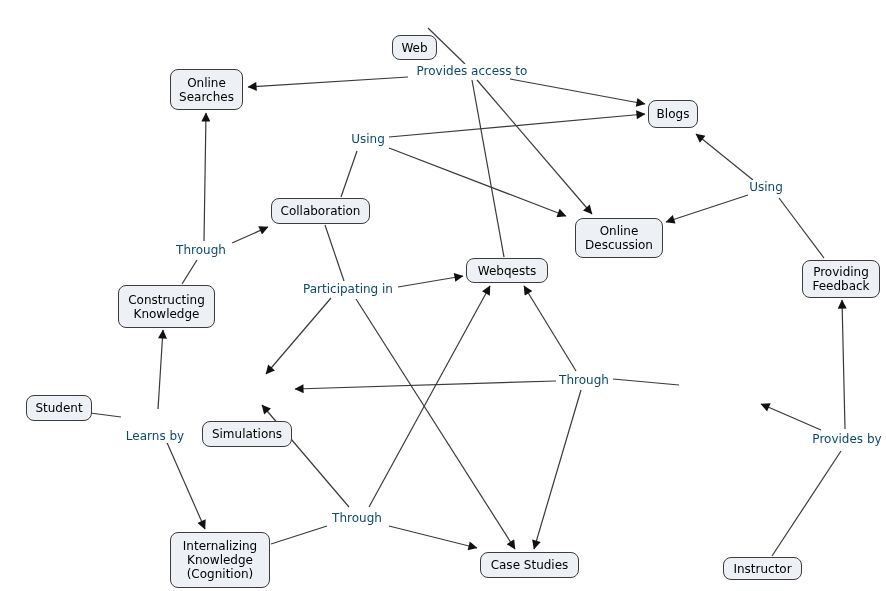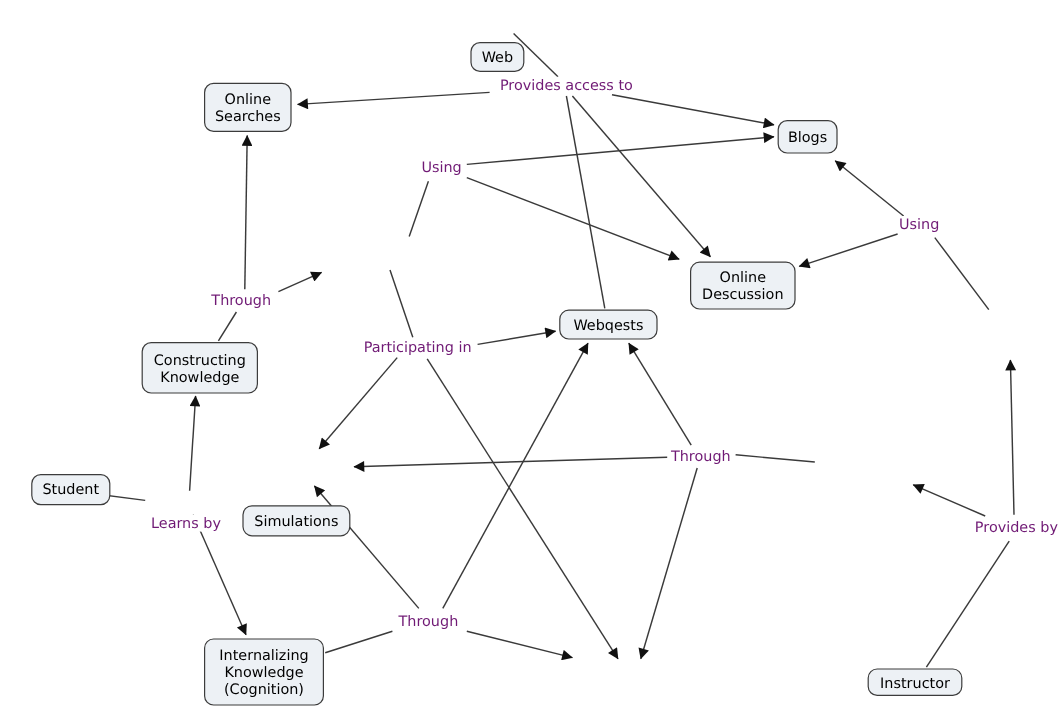--- a/index.html
+++ b/index.html
@@ -20,21 +20,21 @@
     border:1px solid #3c3c3c;
     border-radius:8px;
     font-size:12px;line-height:14px;color:#000;
     white-space:pre-line;
     box-sizing:border-box;
     padding:1px 2px;
   }
   .link-label{
     position:absolute;
     transform:translate(-50%,-50%);
-    font-size:12px;color:#701a75;
+    font-size:12px;color:#0c4a6e;
     white-space:nowrap;
     background:#ffffff;
     padding:0 1px;
   }
 </style>
 </head>
 <body>
 
 <div id="canvas">
   <svg id="edge-layer" width="886" height="591" viewBox="0 0 886 591" xmlns="http://www.w3.org/2000/svg">
@@ -74,30 +74,34 @@
       <line x1="271" y1="544" x2="327" y2="526" class="edge"></line>
       <line x1="349" y1="507" x2="262" y2="405" class="edge" marker-end="url(#arrowhead)"></line>
       <line x1="369" y1="507" x2="490" y2="286" class="edge" marker-end="url(#arrowhead)"></line>
       <line x1="389" y1="526" x2="477" y2="548" class="edge" marker-end="url(#arrowhead)"></line>
     </svg>
 
 <div class="node" style="left: 392px; top: 2px; width: 45px; height: 25px; margin-top: 33px;">Web</div>
     <div class="node" style="left: 170px; top: 69px; width: 73px; height: 41px;">Online
 Searches</div>
     <div class="node" style="left: 648px; top: 100px; width: 50px; height: 28px;">Blogs</div>
+    <div class="node" style="left: 271px; top: 198px; width: 99px; height: 26px;">Collaboration</div>
     <div class="node" style="left: 575px; top: 218px; width: 88px; height: 40px;">Online
 Descussion</div>
     <div class="node" style="left: 466px; top: 258px; width: 82px; height: 25px;">Webqests</div>
+    <div class="node" style="left: 802px; top: 260px; width: 78px; height: 38px;">Providing
+Feedback</div>
     <div class="node" style="left: 118px; top: 285px; width: 97px; height: 43px;">Constructing
 Knowledge</div>
     <div class="node" style="left: 202px; top: 377px; width: 90px; height: 26px; margin-top: 44px;">Simulations</div>
     <div class="node" style="left: 1px; top: 395px; width: 66px; height: 26px; margin-left: 25px;">Student</div>
     <div class="node" style="left: 170px; top: 532px; width: 100px; height: 56px;">Internalizing
 Knowledge
 (Cognition)</div>
+    <div class="node" style="left: 480px; top: 552px; width: 99px; height: 26px;">Case Studies</div>
     <div class="node" style="left: 723px; top: 557px; width: 79px; height: 23px;">Instructor</div>
     <div class="link-label" style="left: 472px; top: 71px;">Provides access to</div>
     <div class="link-label" style="left: 368px; top: 139px;">Using</div>
     <div class="link-label" style="left: 766px; top: 187px;">Using</div>
     <div class="link-label" style="left: 201px; top: 250px;">Through</div>
     <div class="link-label" style="left: 348px; top: 289px;">Participating in</div>
     <div class="link-label" style="left: 584px; top: 380px;">Through</div>
     <div class="link-label" style="left: 155px; top: 436px;">Learns by</div>
     <div class="link-label" style="left: 847px; top: 439px;">Provides by</div>
     <div class="link-label" style="left: 357px; top: 518px;">Through</div>

